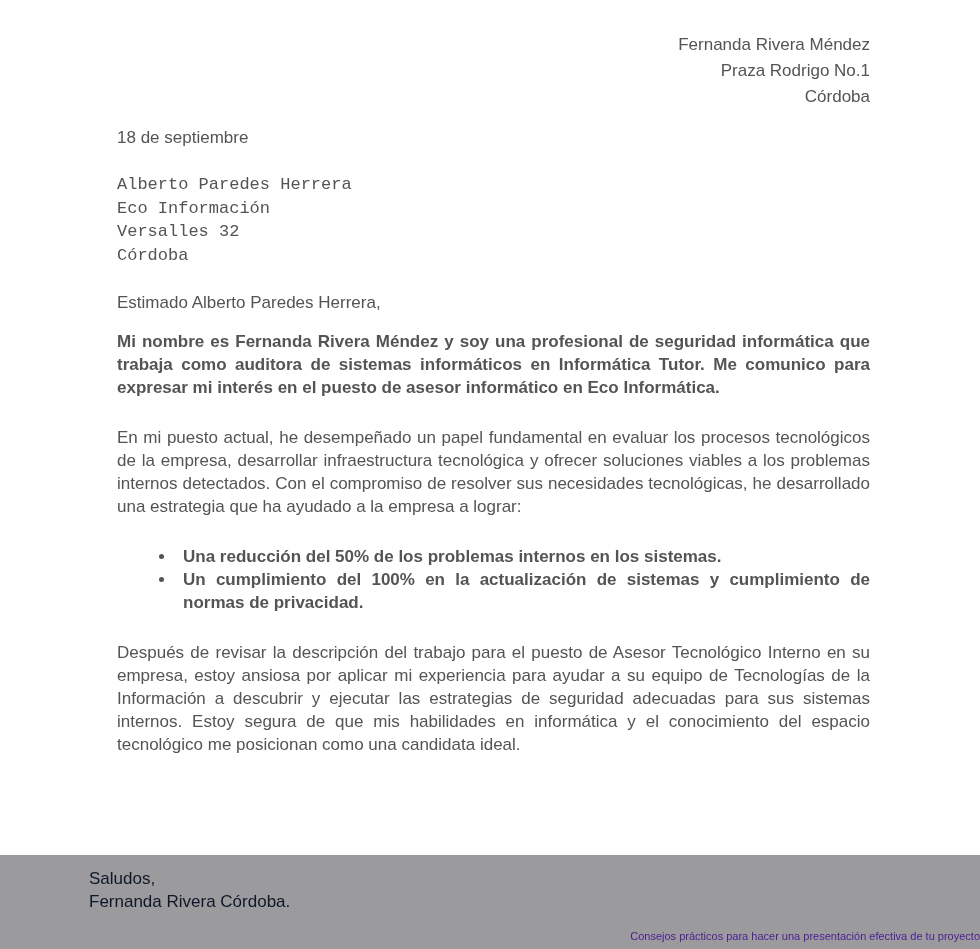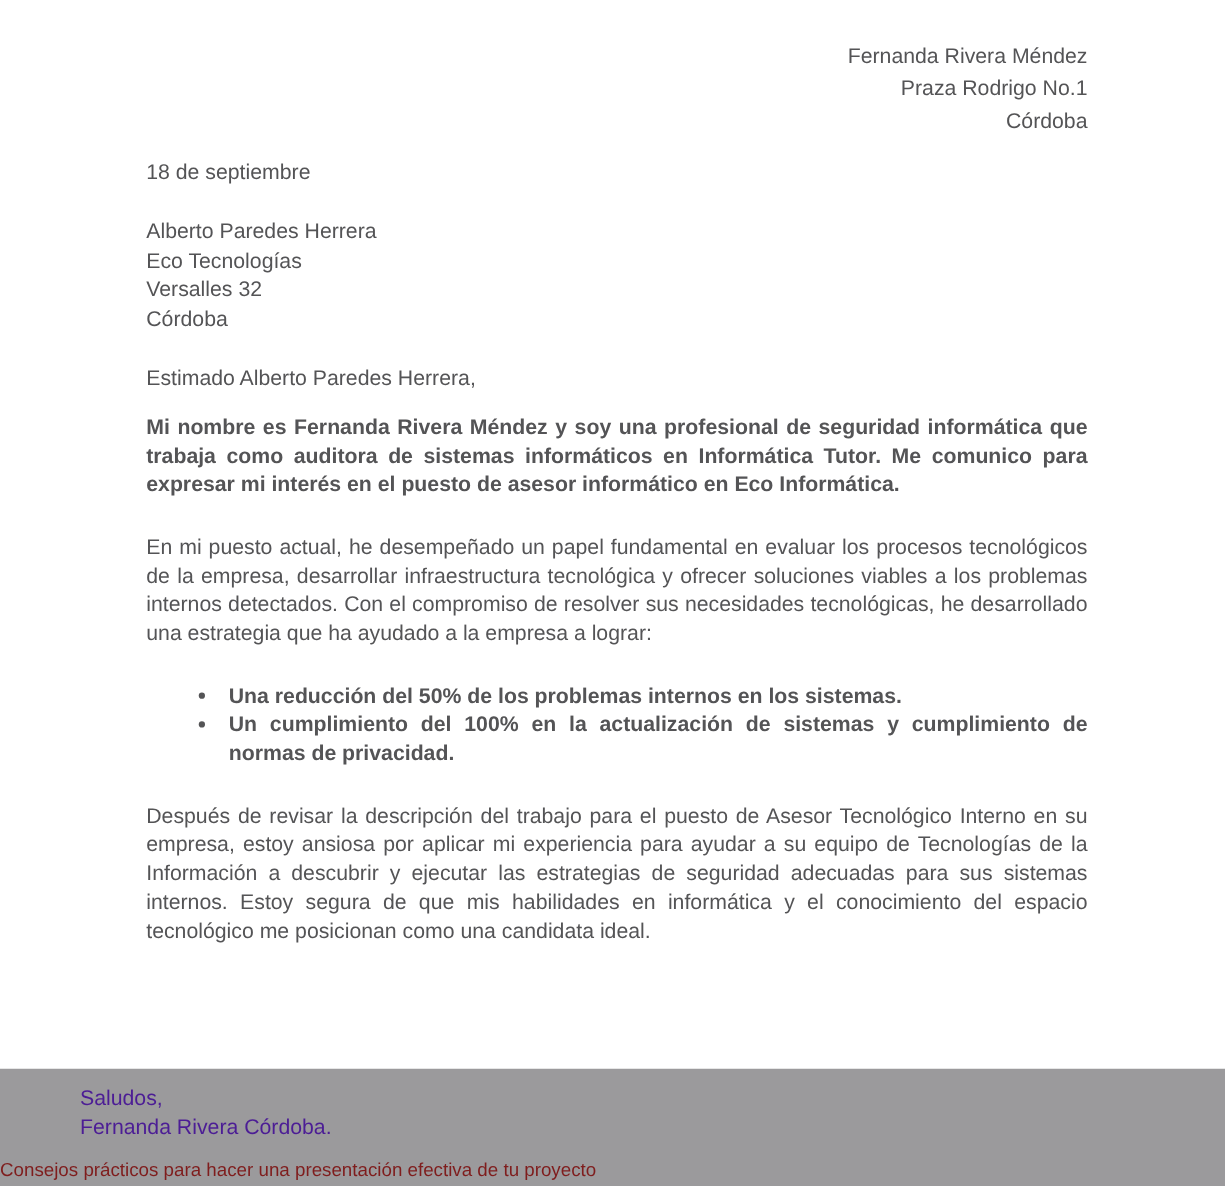--- a/index.html
+++ b/index.html
@@ -14,21 +14,21 @@
     color: #545456;
     font-size: 17px;
     line-height: 23px;
   }
   .content { padding: 32px 110px 0 117px; }
   .sender-block {
     text-align: right;
     line-height: 26px;
   }
   .letter-date { margin-top: 16px; }
-  .recipient-block { margin-top: 24px; line-height: 23.5px; }
+  .recipient-block { margin-top: 24px; line-height: 23.5px; font-family: Liberation Mono, monospace; }
   .salutation { margin-top: 24px; }
   .para {
     margin-top: 27px;
     text-align: justify;
   }
   .para.first { margin-top: 16px; font-weight: bold; }
   ul.bullets {
     margin-top: 27px;
     margin-left: 41px;   
     padding-left: 18px;
@@ -40,52 +40,52 @@
   }
   .overlay-band {
     position: absolute;
     left: 0;
     top: 855px;
     width: 100%;
     height: 94px;
     background: #9b9a9c;
   }
   .signature {
-    padding: 12px 0 0 64px;
-    color: #4c1d95;
+    padding: 12px 0 0 89px;
+    color: #0f172a;
     line-height: 23px;
   }
   .caption {
     position: absolute;
     left: 0;
     bottom: 3px;
     width: 100%;
-    text-align: left;
-    font-size: 15px;
+    text-align: right;
+    font-size: 11px;
     line-height: 19px;
-    color: #7f1d1d;
+    color: #4c1d95;
   }
 </style>
 </head>
 <body>
 
 <div class="page">
   <div class="content">
 
     <div class="sender-block">
       <div>Fernanda Rivera Méndez</div>
       <div>Praza Rodrigo No.1</div>
       <div>Córdoba</div>
     </div>
 
     <div class="letter-date">18 de septiembre</div>
 
     <div class="recipient-block">
       <div>Alberto Paredes Herrera</div>
-      <div>Eco Tecnologías</div>
+      <div>Eco Información</div>
       <div>Versalles 32</div>
       <div>Córdoba</div>
     </div>
 
     <div class="salutation">Estimado Alberto Paredes Herrera,</div>
 
     <p class="para first">Mi nombre es Fernanda Rivera Méndez y soy una profesional de seguridad informática que trabaja como auditora de sistemas informáticos en Informática Tutor. Me comunico para expresar mi interés en el puesto de asesor informático en Eco Informática.</p>
 
     <p class="para">En mi puesto actual, he desempeñado un papel fundamental en evaluar los procesos tecnológicos de la empresa, desarrollar infraestructura tecnológica y ofrecer soluciones viables a los problemas internos detectados. Con el compromiso de resolver sus necesidades tecnológicas, he desarrollado una estrategia que ha ayudado a la empresa a lograr:</p>
 

